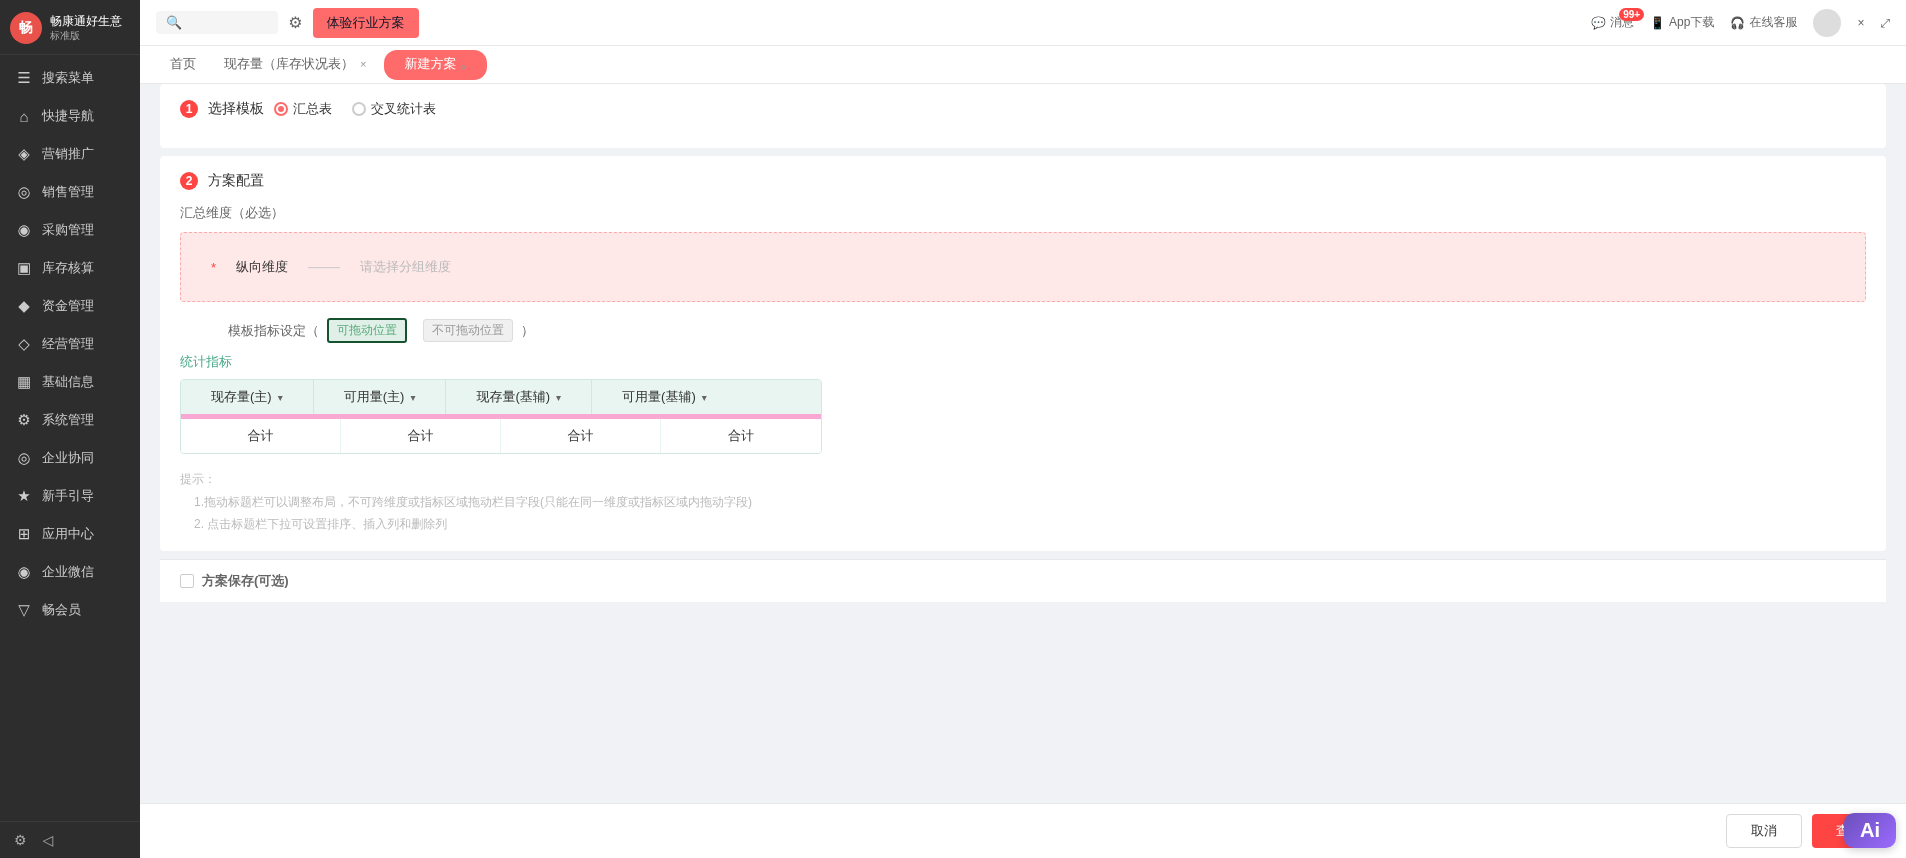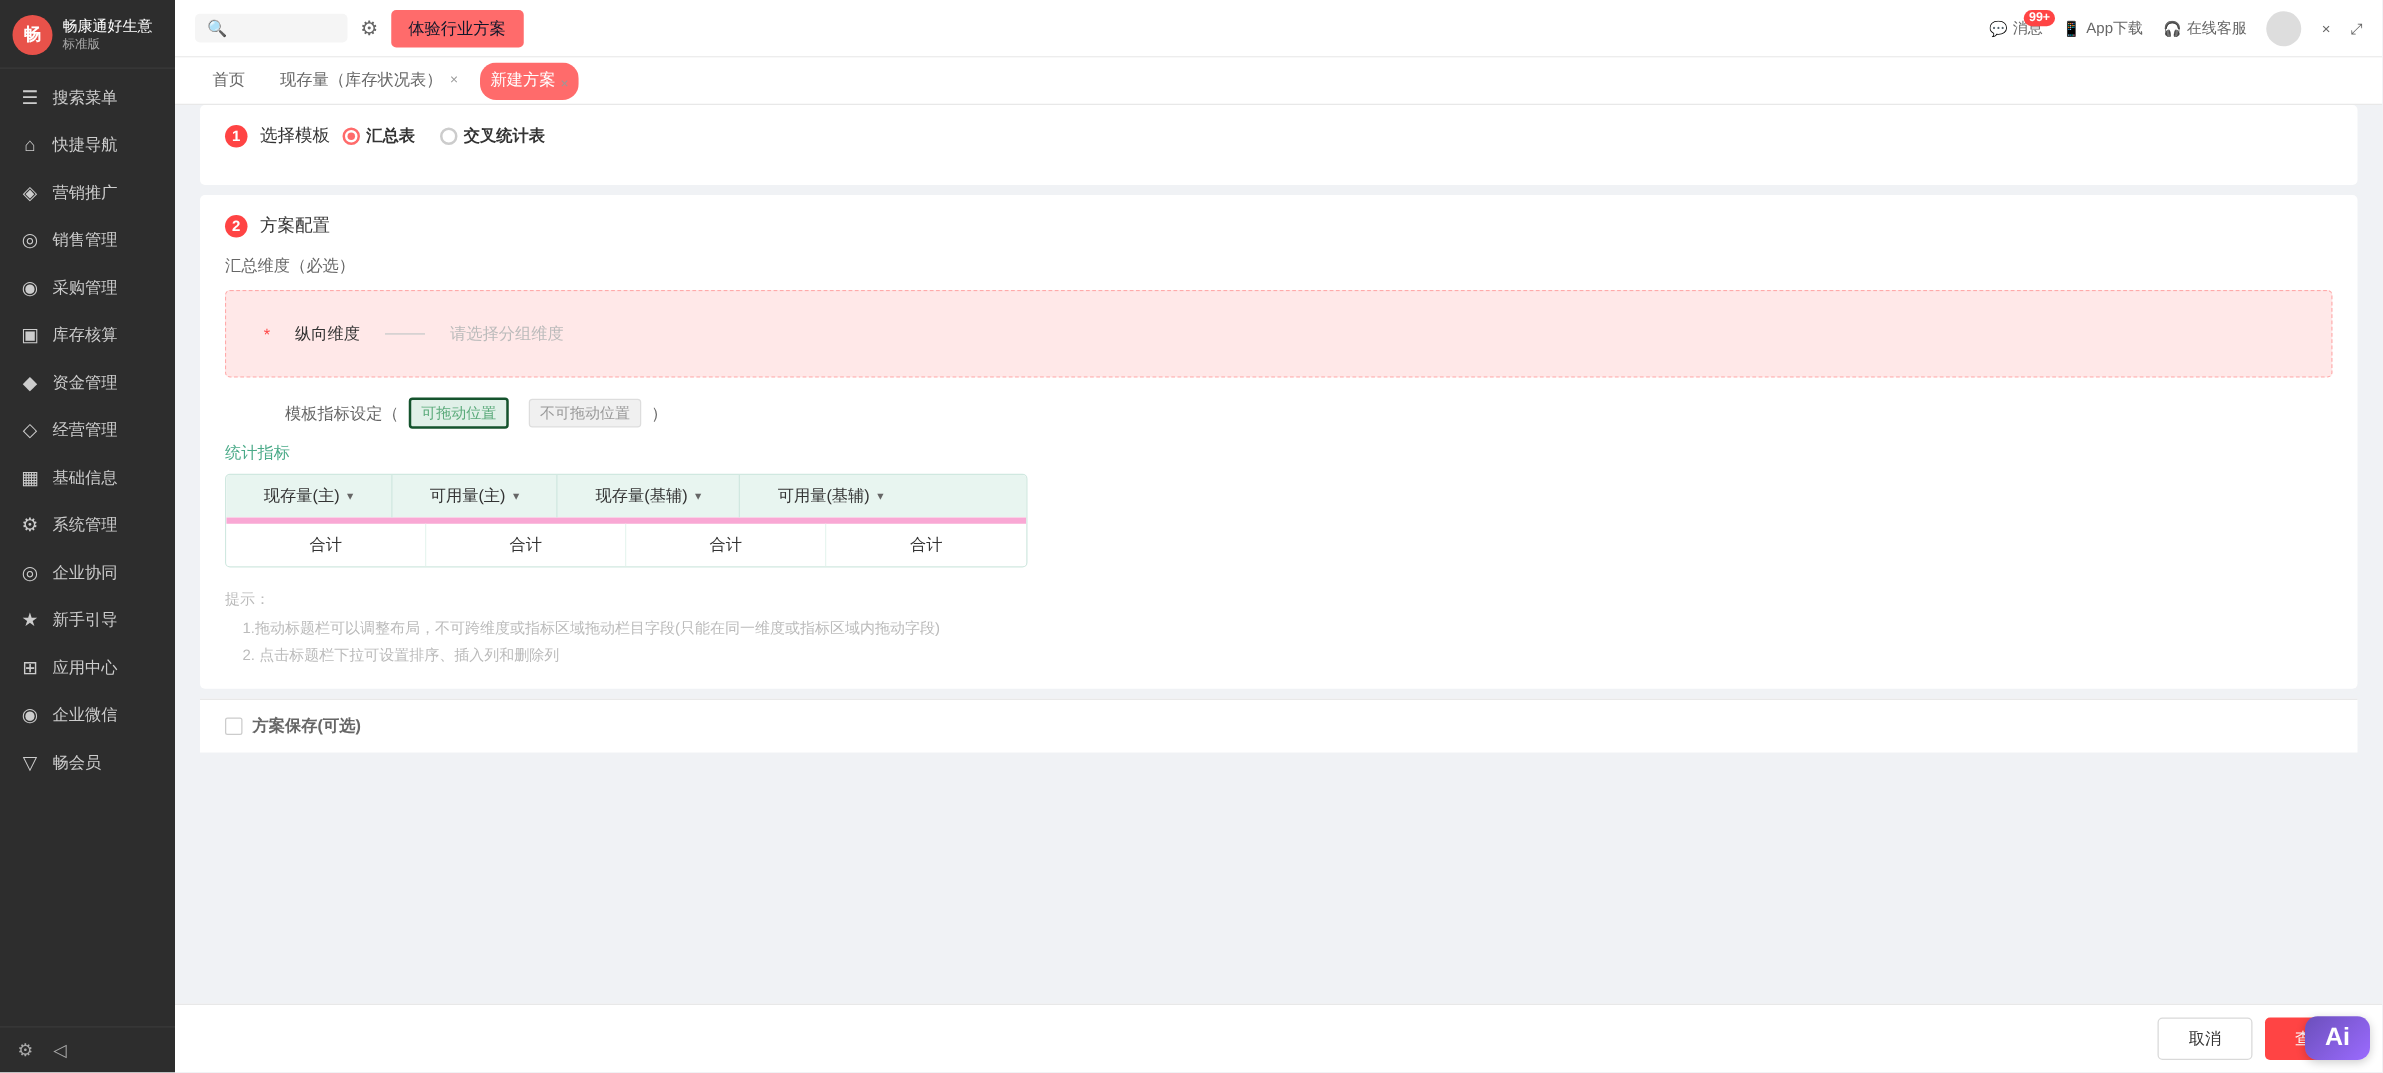--- a/index.html
+++ b/index.html
@@ -91,42 +91,42 @@
       height: 38px;
     }
     .tab-item {
       display: flex; align-items: center; gap: 6px;
       padding: 8px 14px; font-size: 13px; cursor: pointer;
       color: #666; border-bottom: 2px solid transparent;
     }
     .tab-close { font-size: 11px; color: #999; }
     .tab-new {
       background: #ff6b6b; color: #fff;
-      padding: 5px 8px; border-radius: 13px; font-size: 13px;
+      padding: 5px 20px; border-radius: 13px; font-size: 13px;
       display: flex; align-items: flex-end; gap: 4px; cursor: pointer; margin-left: 4px;
     }
     .content-title { font-size: 14px; color: #333; margin-bottom: 16px; }
 
     
     .section-card {
       background: #fff; border-radius: 4px;
       padding: 16px 20px; margin-bottom: 12px;
     }
     .section-header {
       display: flex; align-items: center; gap: 10px; margin-bottom: 14px;
     }
     .step-num {
       background: #ff4444; color: #fff;
       font-size: 12px; font-weight: bold;
       width: 18px; height: 18px; border-radius: 50%;
       display: flex; align-items: center; justify-content: center;
     }
     .section-title { font-size: 14px; font-weight: 500; color: #333; }
 
-    .radio-group { display: flex; gap: 20px; align-items: center; font-weight: bold; }
+    .radio-group { display: flex; gap: 20px; align-items: center; }
     .radio-item { display: flex; align-items: center; gap: 5px; cursor: pointer; font-size: 13px; color: #333; }
     .radio-dot {
       width: 14px; height: 14px; border-radius: 50%; border: 2px solid #ccc;
       display: flex; align-items: center; justify-content: center;
     }
     .radio-dot.checked { border-color: #ff6b6b; }
     .radio-dot.checked::after {
       content: ''; width: 6px; height: 6px; border-radius: 50%; background: #ff6b6b;
     }
 

